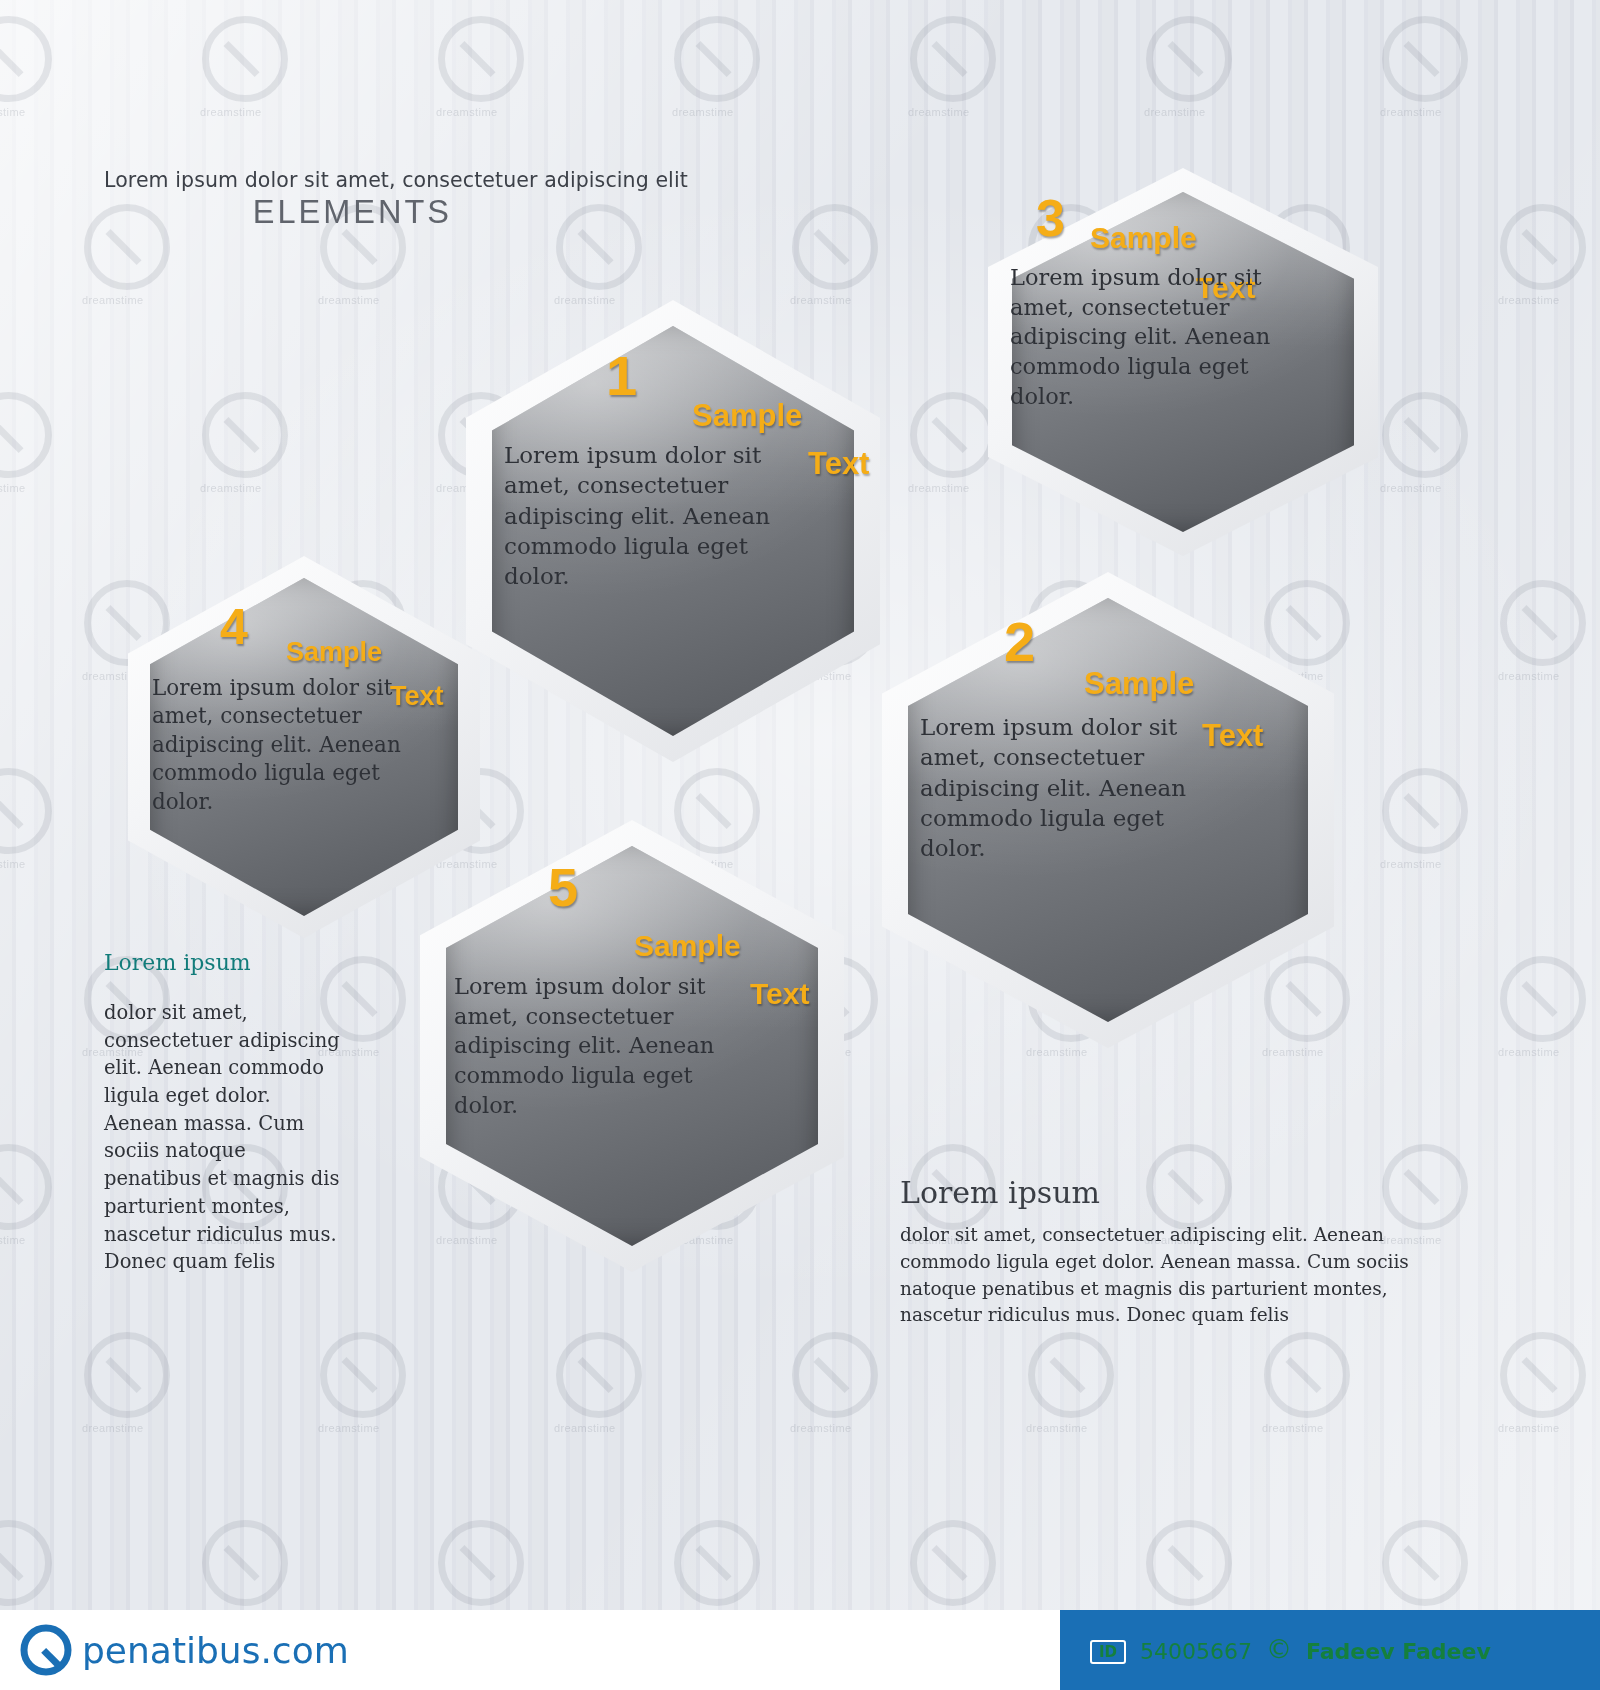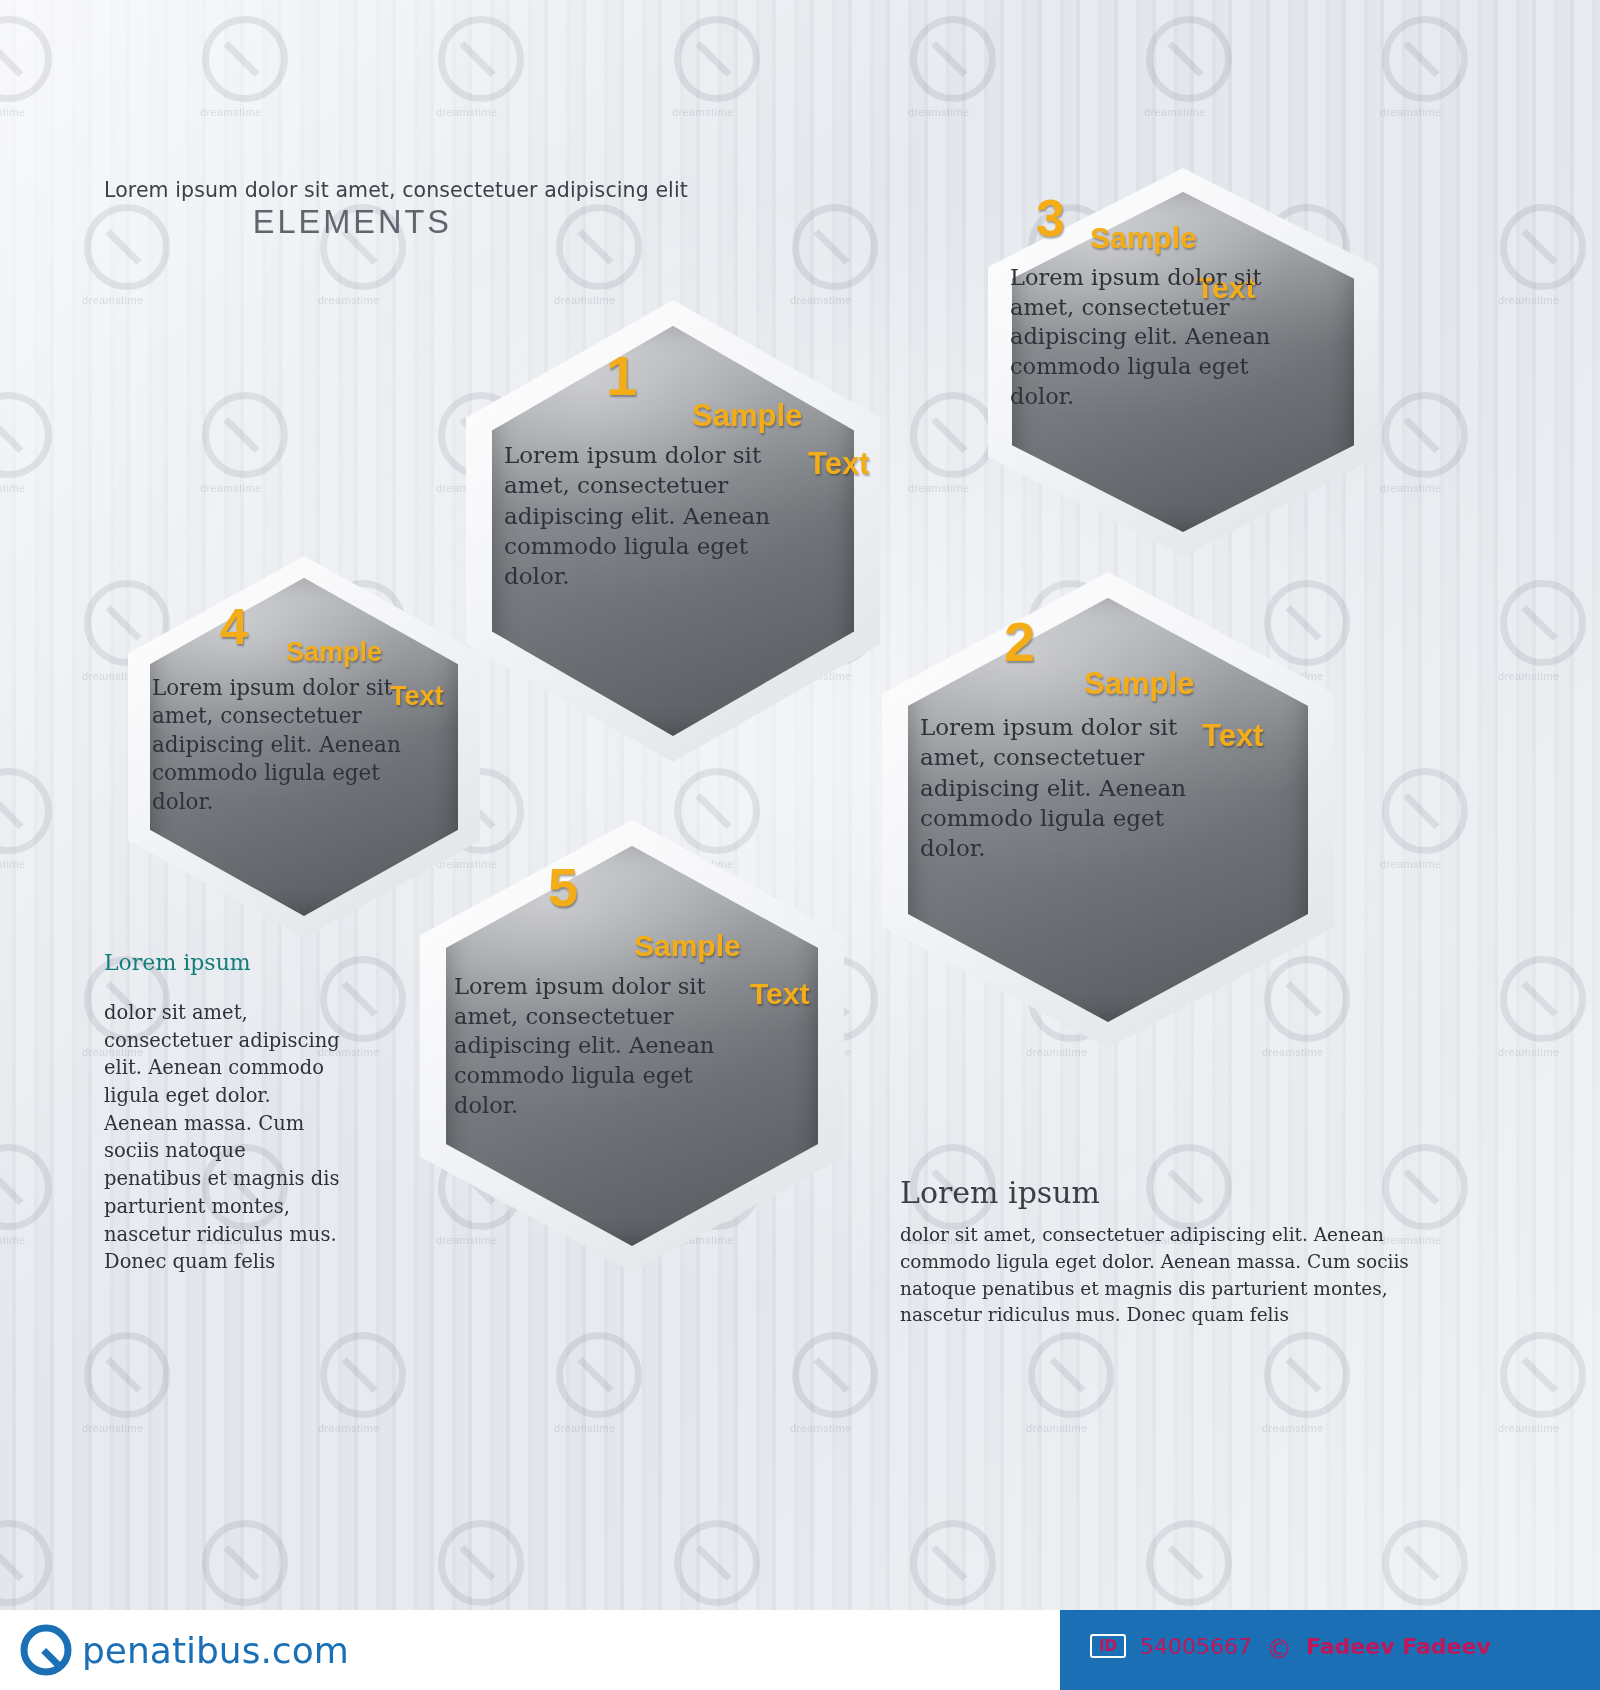--- a/index.html
+++ b/index.html
@@ -20,21 +20,21 @@
         #dfe2e9 34px, #dfe2e9 38px),
       #e4e7ec;
   }
   #bg-vignette{
     position:absolute;left:0;top:0;width:1600px;height:1610px;
     background:radial-gradient(ellipse 1200px 900px at 52% 46%, rgba(255,255,255,0.55) 0%, rgba(255,255,255,0.0) 62%);
   }
 
   
   #header{position:absolute;left:104px;top:168px;}
-  .hdr-sub{font-size:20.5px;color:#3c4048;letter-spacing:0.1px;font-family:"DejaVu Sans", sans-serif;margin-top:10px;}
+  .hdr-sub{font-size:20.5px;color:#3c4048;letter-spacing:0.1px;font-family:"DejaVu Sans", sans-serif;}
   .hdr-title{font-size:51px;color:#2b2f36;letter-spacing:1.2px;line-height:1.0;margin-top:4px;font-family:"Liberation Sans", sans-serif;}
   .hdr-title .red{color:#c0161c;}
   .hdr-elements{font-size:32.5px;color:#60646c;letter-spacing:3px;text-align:right;width:348px;margin-top:2px;}
 
   
   .hex{position:absolute;}
   .hex .outer{
     position:absolute;left:0;top:0;width:100%;height:100%;
     -webkit-clip-path:polygon(50% 0%,100% 25.5%,100% 74.5%,50% 100%,0% 74.5%,0% 25.5%);
     clip-path:polygon(50% 0%,100% 25.5%,100% 74.5%,50% 100%,0% 74.5%,0% 25.5%);
@@ -89,21 +89,21 @@
     position:absolute;left:30px;top:30px;width:44px;height:7px;background:#5c6473;transform:rotate(45deg);transform-origin:0 50%;
   }
   .wmtxt{position:absolute;font-size:11px;color:#5c6473;opacity:0.18;letter-spacing:0.4px;}
 
   
   #footer{position:absolute;left:0;top:1610px;width:1600px;height:80px;background:#ffffff;}
   #footer-bar{position:absolute;left:1060px;top:0;width:540px;height:80px;background:#1a6fb5;}
   #brand{position:absolute;left:20px;top:14px;display:flex;align-items:center;gap:10px;}
   #brand-icon{width:52px;height:52px;}
   #brand-text{font-size:36px;color:#1a6fb5;font-family:"DejaVu Sans", sans-serif;}
-  #footer-id{position:absolute;left:1090px;top:24px;color:#be185d;font-size:22px;display:flex;align-items:flex-start;gap:14px;font-family:"DejaVu Sans", sans-serif;}
+  #footer-id{position:absolute;left:1090px;top:24px;color:#15803d;font-size:22px;display:flex;align-items:flex-end;gap:14px;font-family:"DejaVu Sans", sans-serif;}
   #id-badge{border:2px solid #ffffff;border-radius:3px;padding:1px 7px;font-size:15px;font-weight:bold;}
   #footer-author{font-weight:bold;}
   #footer-copy{font-size:26px;}
 </style>
 </head>
 <body>
 
 <div id="bg-stripes"></div>
 <div id="bg-vignette"></div>
 

